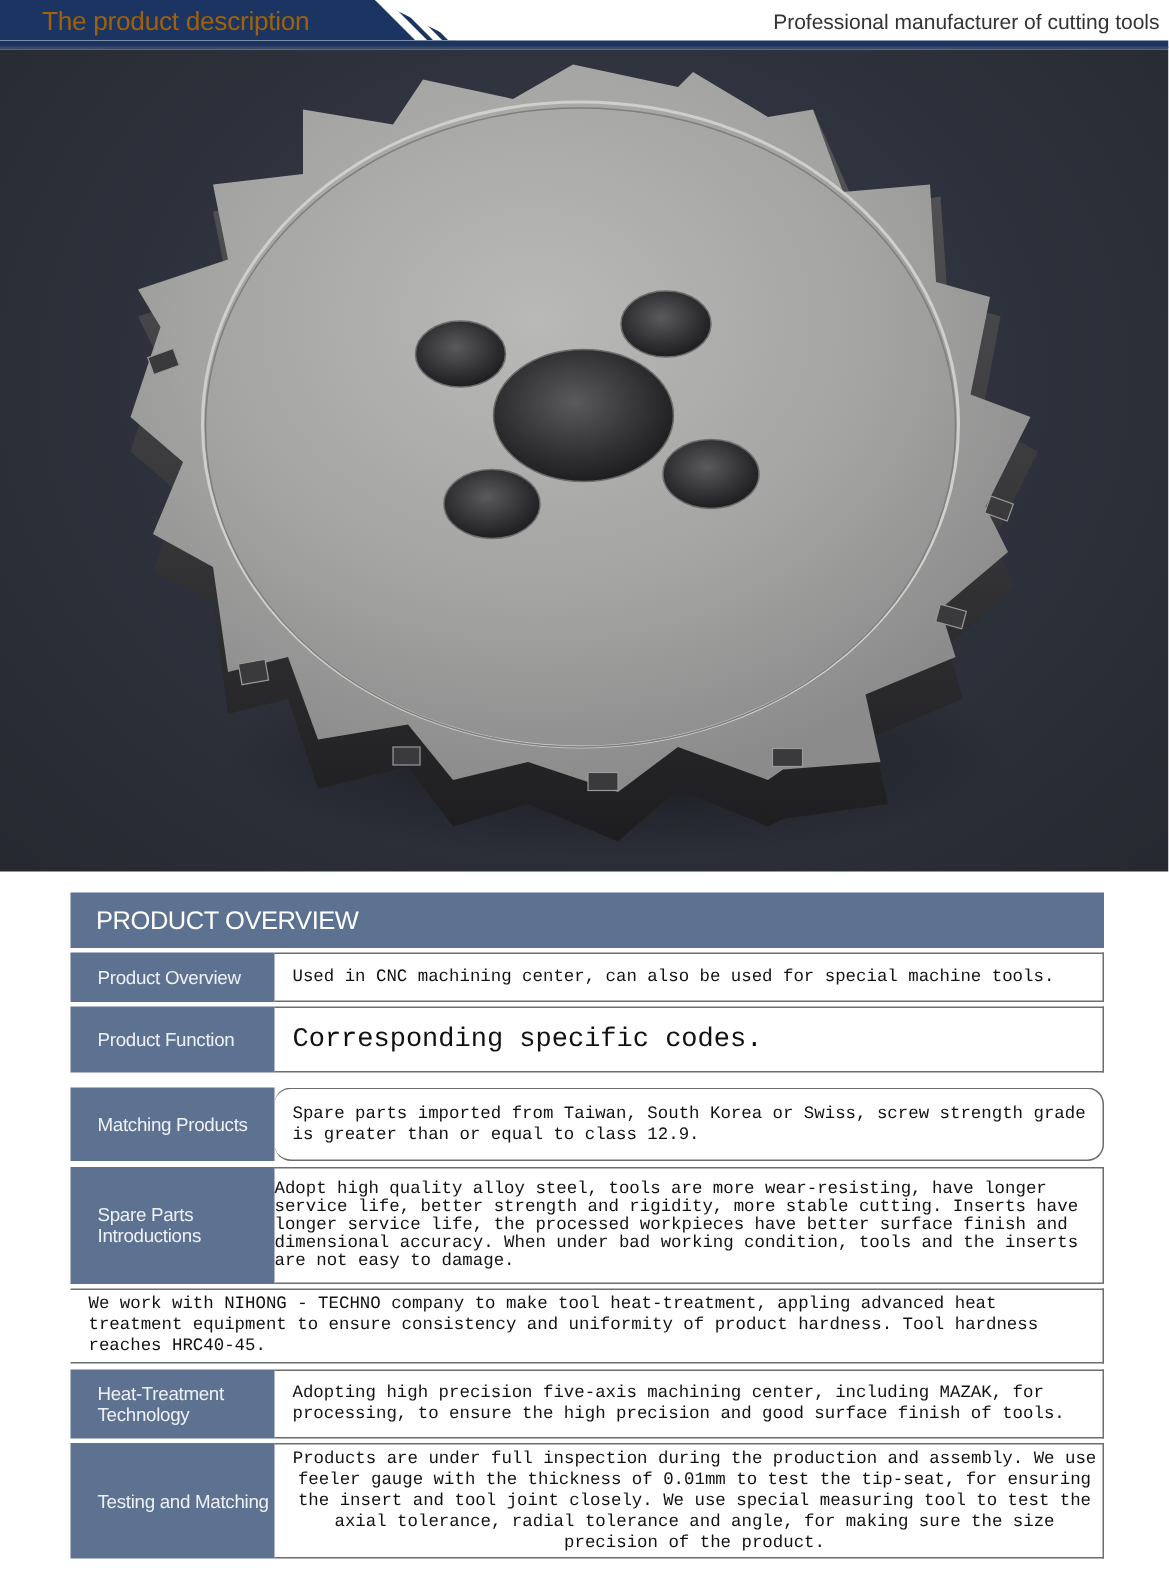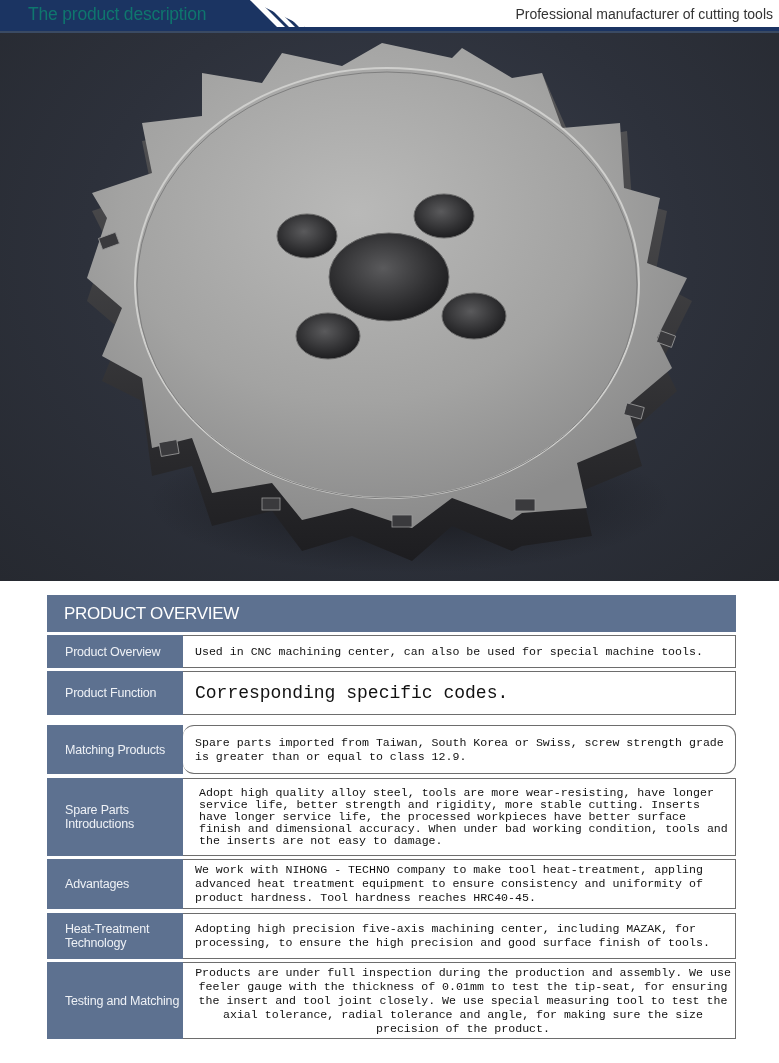--- a/index.html
+++ b/index.html
@@ -7,21 +7,21 @@
   body { position: relative; font-family: "Liberation Sans", sans-serif; }
 
   
   .banner { position: absolute; left: 0; top: 0; width: 779px; height: 33px; background: #ffffff; }
   .banner-left {
     position: absolute; left: 0; top: 0; width: 305px; height: 27px;
     background: #1b3462;
     clip-path: polygon(0 0, 250px 0, 305px 27px, 0 27px);
   }
   .banner-title {
-    position: absolute; left: 28px; top: 4px; color: #0f766e;
+    position: absolute; left: 28px; top: 4px; color: #a16207;
     font-size: 17.5px; letter-spacing: -0.2px;
   }
   .stripes { position: absolute; left: 250px; top: 0; width: 60px; height: 27px; }
   .banner-slogan {
     position: absolute; right: 6px; top: 6px; color: #333333; font-size: 14px;
   }
   .banner-line { position: absolute; left: 0; top: 27px; width: 779px; height: 5px; background: #1b3462; }
   .banner-line2 { position: absolute; left: 0; top: 31px; width: 779px; height: 2px; background: #3a4a63; }
 
   
@@ -47,21 +47,21 @@
     font-size: 12.5px; line-height: 14px; padding-left: 18px;
     display: flex; align-items: center; letter-spacing: -0.2px;
   }
   .row-value {
     flex: 1; border: 1px solid #6d6d6d; border-left: 0;
     display: flex; align-items: center;
     font-family: "Liberation Mono", monospace; color: #111111;
     font-size: 11.6px; line-height: 12px; padding-left: 12px; padding-right: 4px;
   }
   .row-value.big { font-size: 18px; }
-  .row-value.dense { padding-left: 16px; font-size: 11.6px; line-height: 12.1px; }
+  .row-value.dense { padding-left: 0; font-size: 11.6px; line-height: 12.1px; }
 </style>
 </head>
 <body>
 
 <div class="banner">
   <div class="banner-left"></div>
   <svg class="stripes" width="60" height="27" viewBox="0 0 60 27">
     <polygon points="0,0 8,0 35,27 27,27" fill="#ffffff"></polygon>
     <polygon points="12,0 18,0 45,27 39,27" fill="#ffffff"></polygon>
     <polygon points="22,0 28,0 55,27 49,27" fill="#ffffff"></polygon>
@@ -146,21 +146,20 @@
     <div class="row-label">Matching Products</div>
     <div class="row-value" style="line-height:14px;border-radius:11px;">Spare parts imported from Taiwan, South Korea or Swiss, screw strength grade is greater than or equal to class 12.9.</div>
   </div>
 
   <div class="row" style="top:183px;height:78px;">
     <div class="row-label">Spare Parts Introductions</div>
     <div class="row-value dense">Adopt high quality alloy steel, tools are more wear-resisting, have longer service life, better strength and rigidity, more stable cutting. Inserts have longer service life, the processed workpieces have better surface finish and dimensional accuracy. When under bad working condition, tools and the inserts are not easy to damage.</div>
   </div>
 
   <div class="row" style="top:264px;height:50px;">
-    <div class="row-label">Advantages</div>
     <div class="row-value" style="line-height:14px;">We work with NIHONG - TECHNO company to make tool heat-treatment, appling advanced heat treatment equipment to ensure consistency and uniformity of product hardness. Tool hardness reaches HRC40-45.</div>
   </div>
 
   <div class="row" style="top:318px;height:46px;">
     <div class="row-label">Heat-Treatment Technology</div>
     <div class="row-value" style="line-height:14px;">Adopting high precision five-axis machining center, including MAZAK,  for processing, to ensure the high precision and good surface finish of tools.</div>
   </div>
 
   <div class="row" style="top:367px;height:77px;">
     <div class="row-label">Testing and Matching</div>

